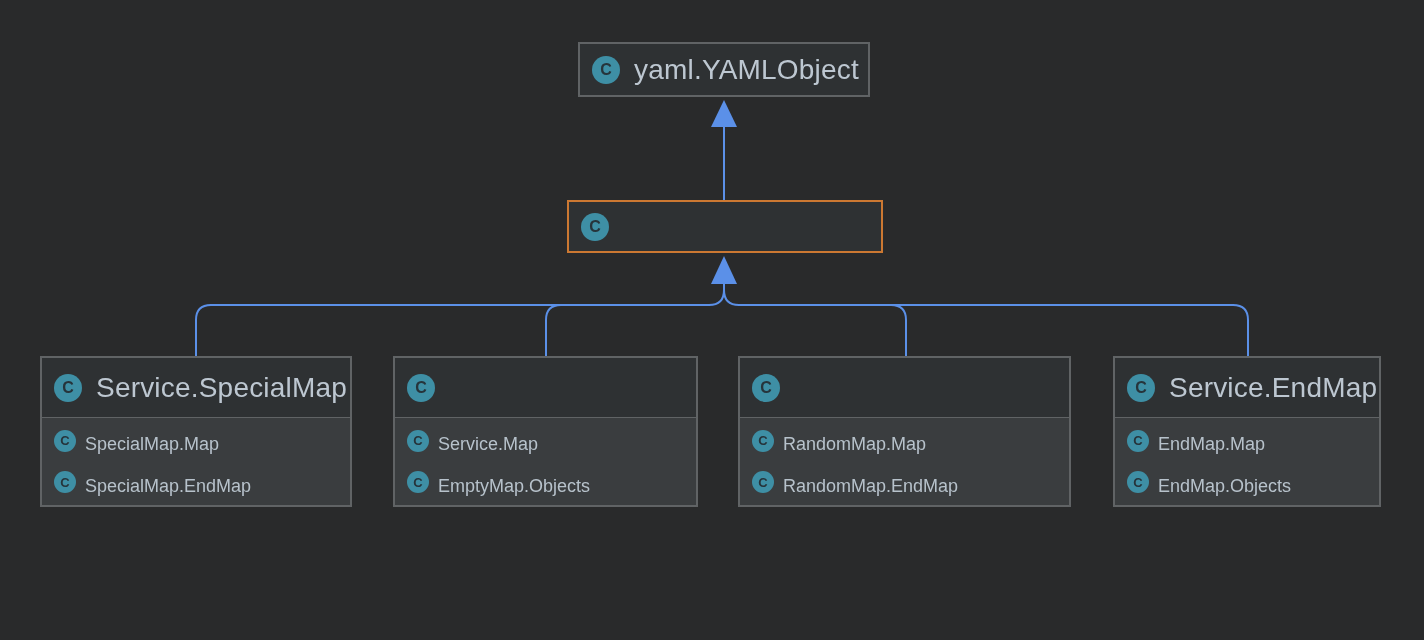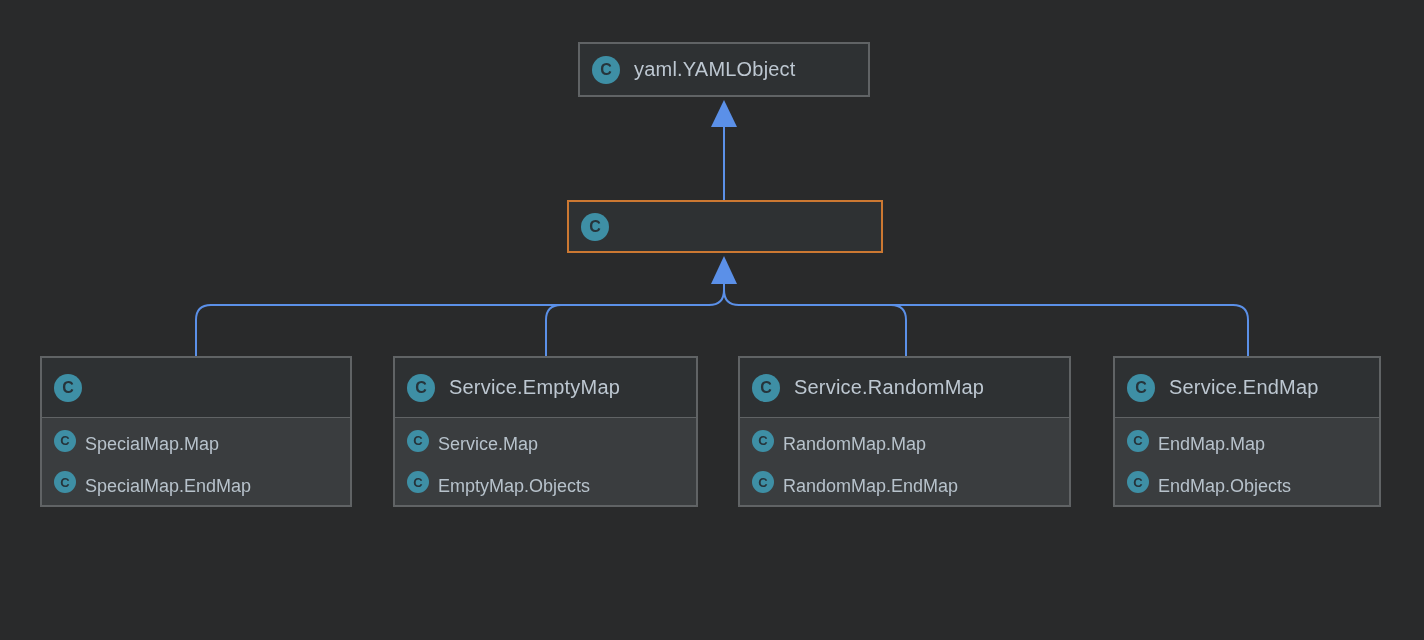--- a/index.html
+++ b/index.html
@@ -72,21 +72,21 @@
     font-size: 16px;
     margin-right: 14px;
   }
   .cicon.small {
     width: 22px;
     height: 22px;
     font-size: 13px;
     margin-right: 9px;
   }
   .title {
-    font-size: 20px;
+    font-size: 28px;
     color: #bdc7d1;
     letter-spacing: 0.2px;
     white-space: nowrap;
   }
   .mtext {
     font-size: 18px;
     color: #b7c2cb;
     white-space: nowrap;
     margin-top: 8px;
   }
@@ -119,54 +119,53 @@
 
   <div class="node selected" style="left:567px; top:200px; width:316px; height:53px;">
     <div class="hdr">
       <span class="cicon big">C</span>
     </div>
   </div>
 
   <div class="node with-body" style="left:40px; top:356px; width:312px; height:151px;">
     <div class="hdr">
       <span class="cicon big">C</span>
+      <span class="title">Service.SpecialMap</span>
     </div>
     <div class="node-body">
       <div class="member">
         <span class="cicon small">C</span>
         <span class="mtext">SpecialMap.Map</span>
       </div>
       <div class="member">
         <span class="cicon small">C</span>
         <span class="mtext">SpecialMap.EndMap</span>
       </div>
     </div>
   </div>
 
   <div class="node with-body" style="left:393px; top:356px; width:305px; height:151px;">
     <div class="hdr">
       <span class="cicon big">C</span>
-      <span class="title">Service.EmptyMap</span>
     </div>
     <div class="node-body">
       <div class="member">
         <span class="cicon small">C</span>
         <span class="mtext">Service.Map</span>
       </div>
       <div class="member">
         <span class="cicon small">C</span>
         <span class="mtext">EmptyMap.Objects</span>
       </div>
     </div>
   </div>
 
   <div class="node with-body" style="left:738px; top:356px; width:333px; height:151px;">
     <div class="hdr">
       <span class="cicon big">C</span>
-      <span class="title">Service.RandomMap</span>
     </div>
     <div class="node-body">
       <div class="member">
         <span class="cicon small">C</span>
         <span class="mtext">RandomMap.Map</span>
       </div>
       <div class="member">
         <span class="cicon small">C</span>
         <span class="mtext">RandomMap.EndMap</span>
       </div>

